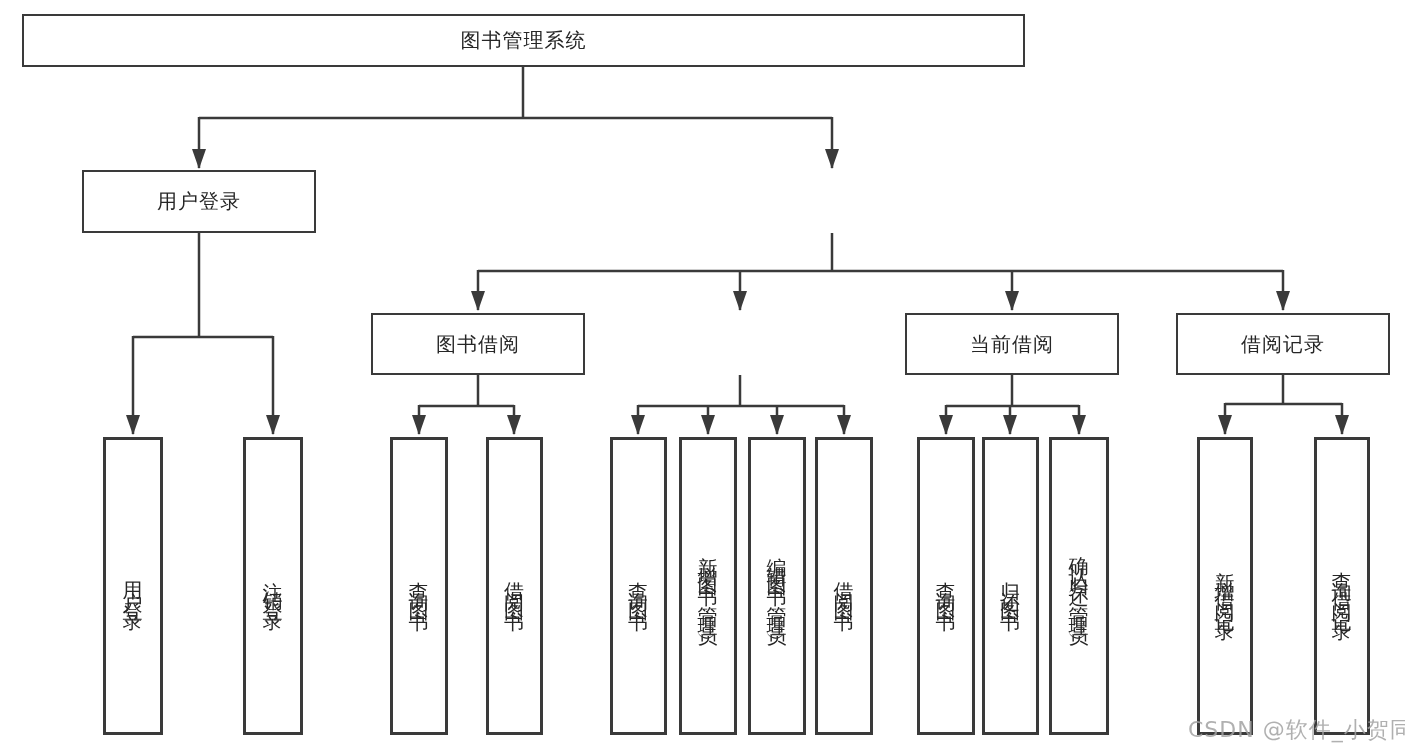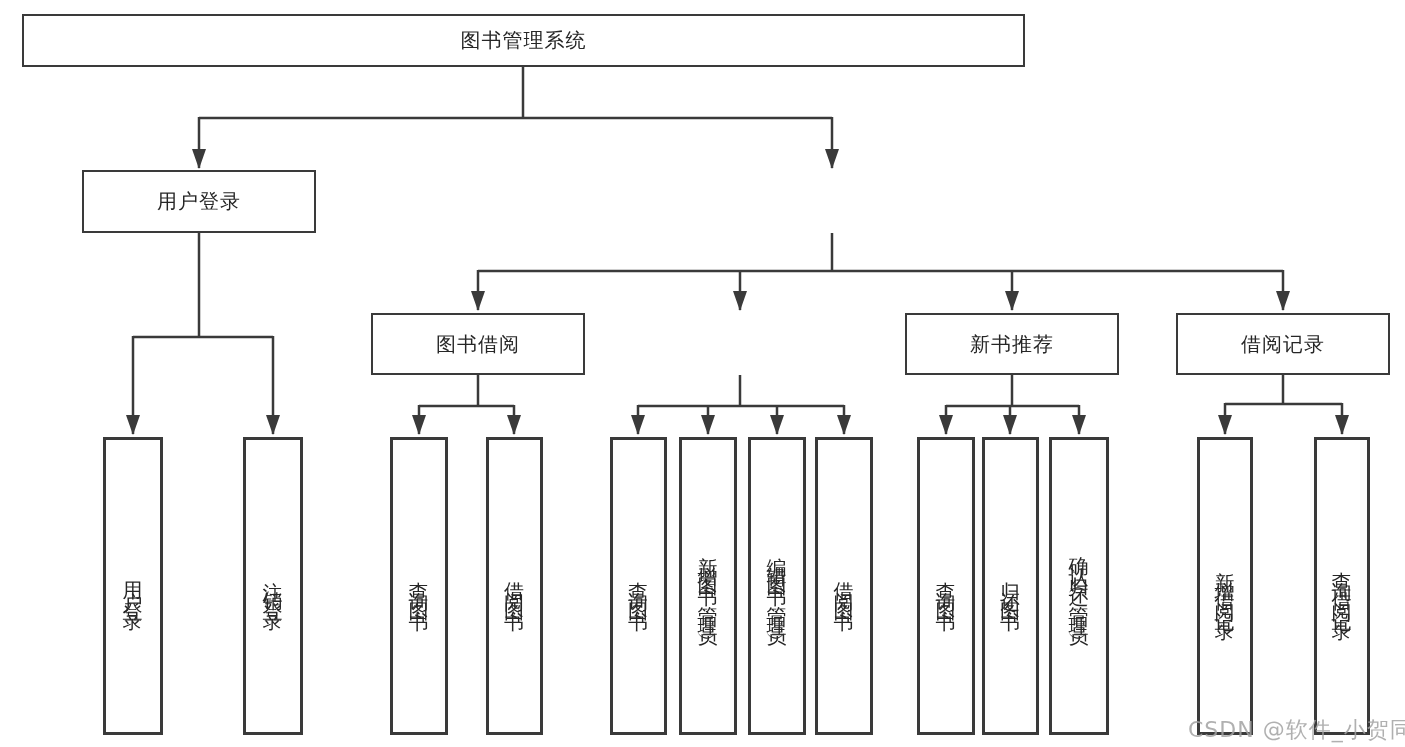--- a/index.html
+++ b/index.html
@@ -79,21 +79,21 @@
     <line x1="1225" y1="404" x2="1342" y2="404"></line>
     <line x1="1225" y1="403" x2="1225" y2="434" marker-end="url(#ah)"></line>
     <line x1="1342" y1="403" x2="1342" y2="434" marker-end="url(#ah)"></line>
   </svg>
 
   <div class="box" style="left:22px;top:14px;width:1003px;height:53px">图书管理系统</div>
 
   <div class="box" style="left:82px;top:170px;width:234px;height:63px">用户登录</div>
 
   <div class="box" style="left:371px;top:313px;width:214px;height:62px">图书借阅</div>
-  <div class="box" style="left:905px;top:313px;width:214px;height:62px">新书推荐</div>
+  <div class="box" style="left:905px;top:313px;width:214px;height:62px">当前借阅</div>
   <div class="box" style="left:1176px;top:313px;width:214px;height:62px">借阅记录</div>
 
   <div class="box vbox" style="left:103px;top:437px;width:60px;height:298px">用户登录</div>
   <div class="box vbox" style="left:243px;top:437px;width:60px;height:298px">注销登录</div>
 
   <div class="box vbox" style="left:390px;top:437px;width:58px;height:298px">查询图书</div>
   <div class="box vbox" style="left:486px;top:437px;width:57px;height:298px">借阅图书</div>
 
   <div class="box vbox" style="left:610px;top:437px;width:57px;height:298px">查询图书</div>
   <div class="box vbox" style="left:679px;top:437px;width:58px;height:298px">新增图书（管理员）</div>

